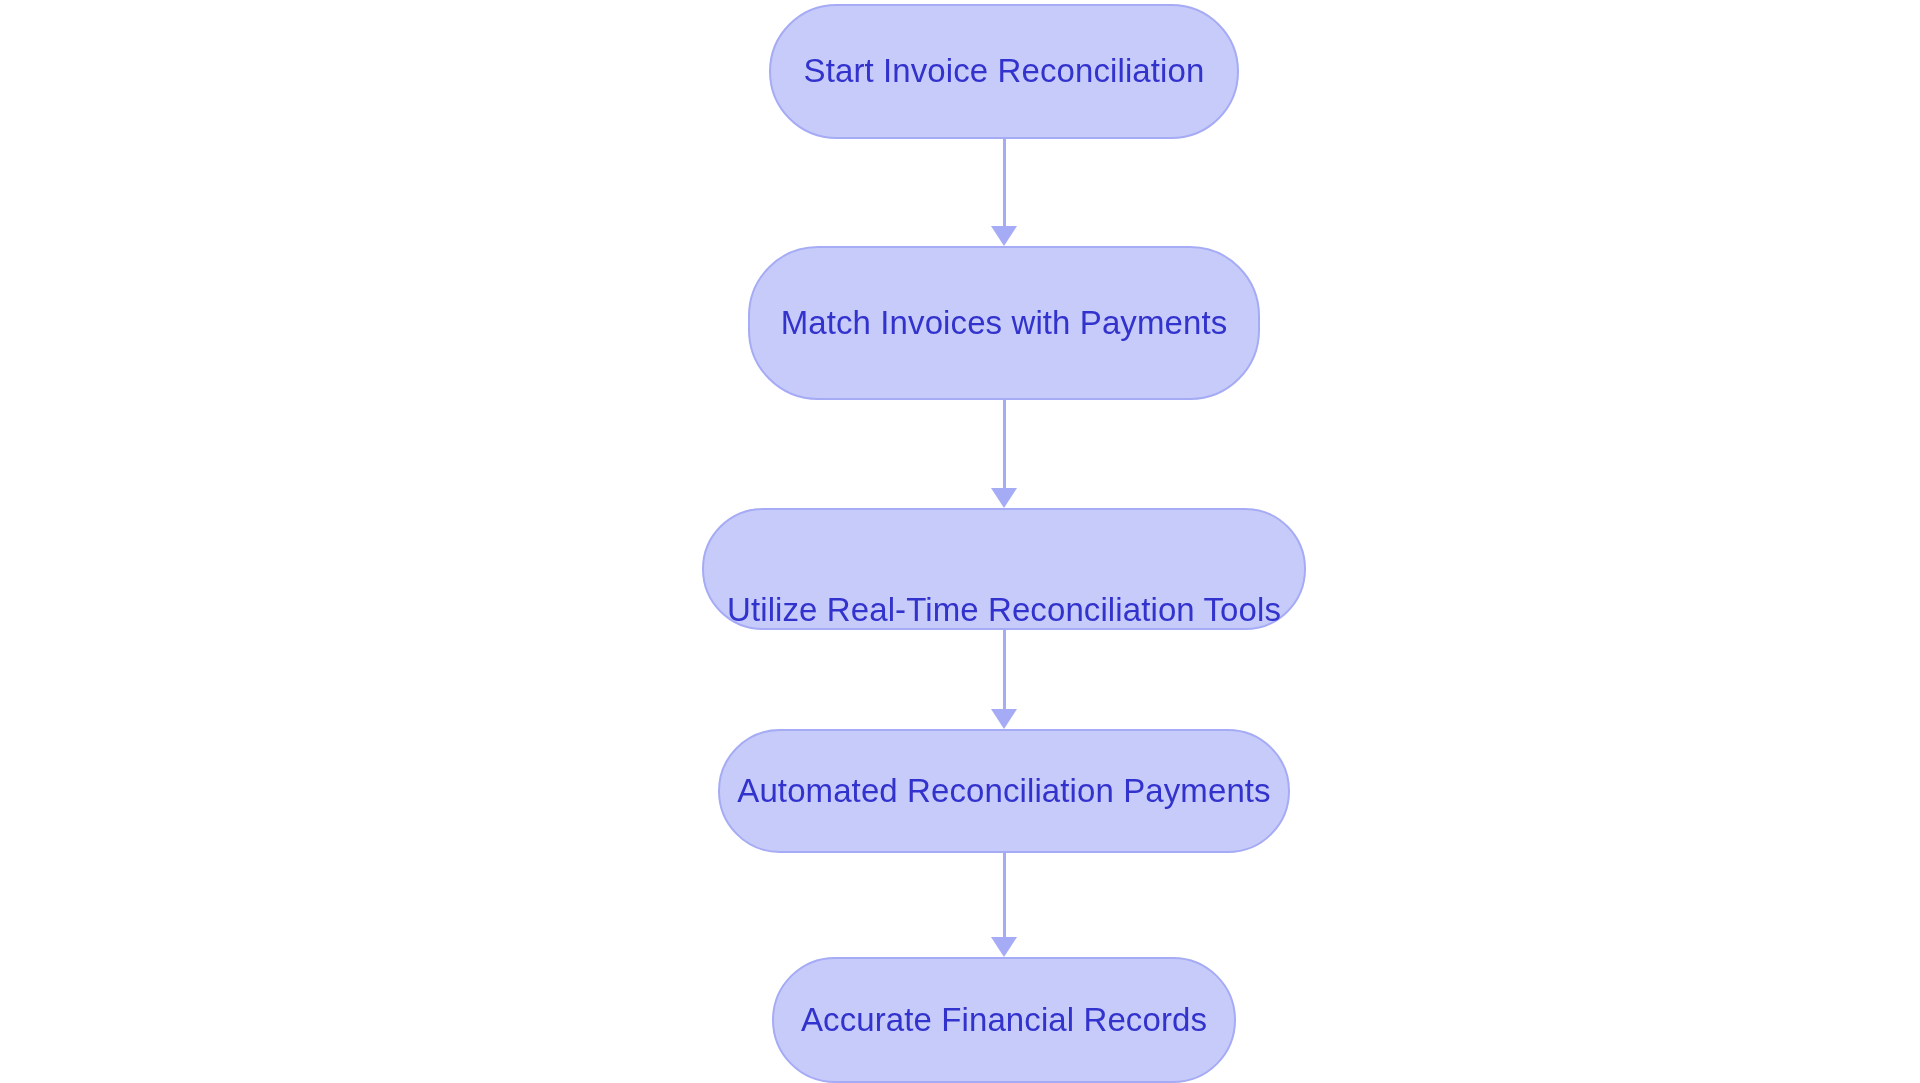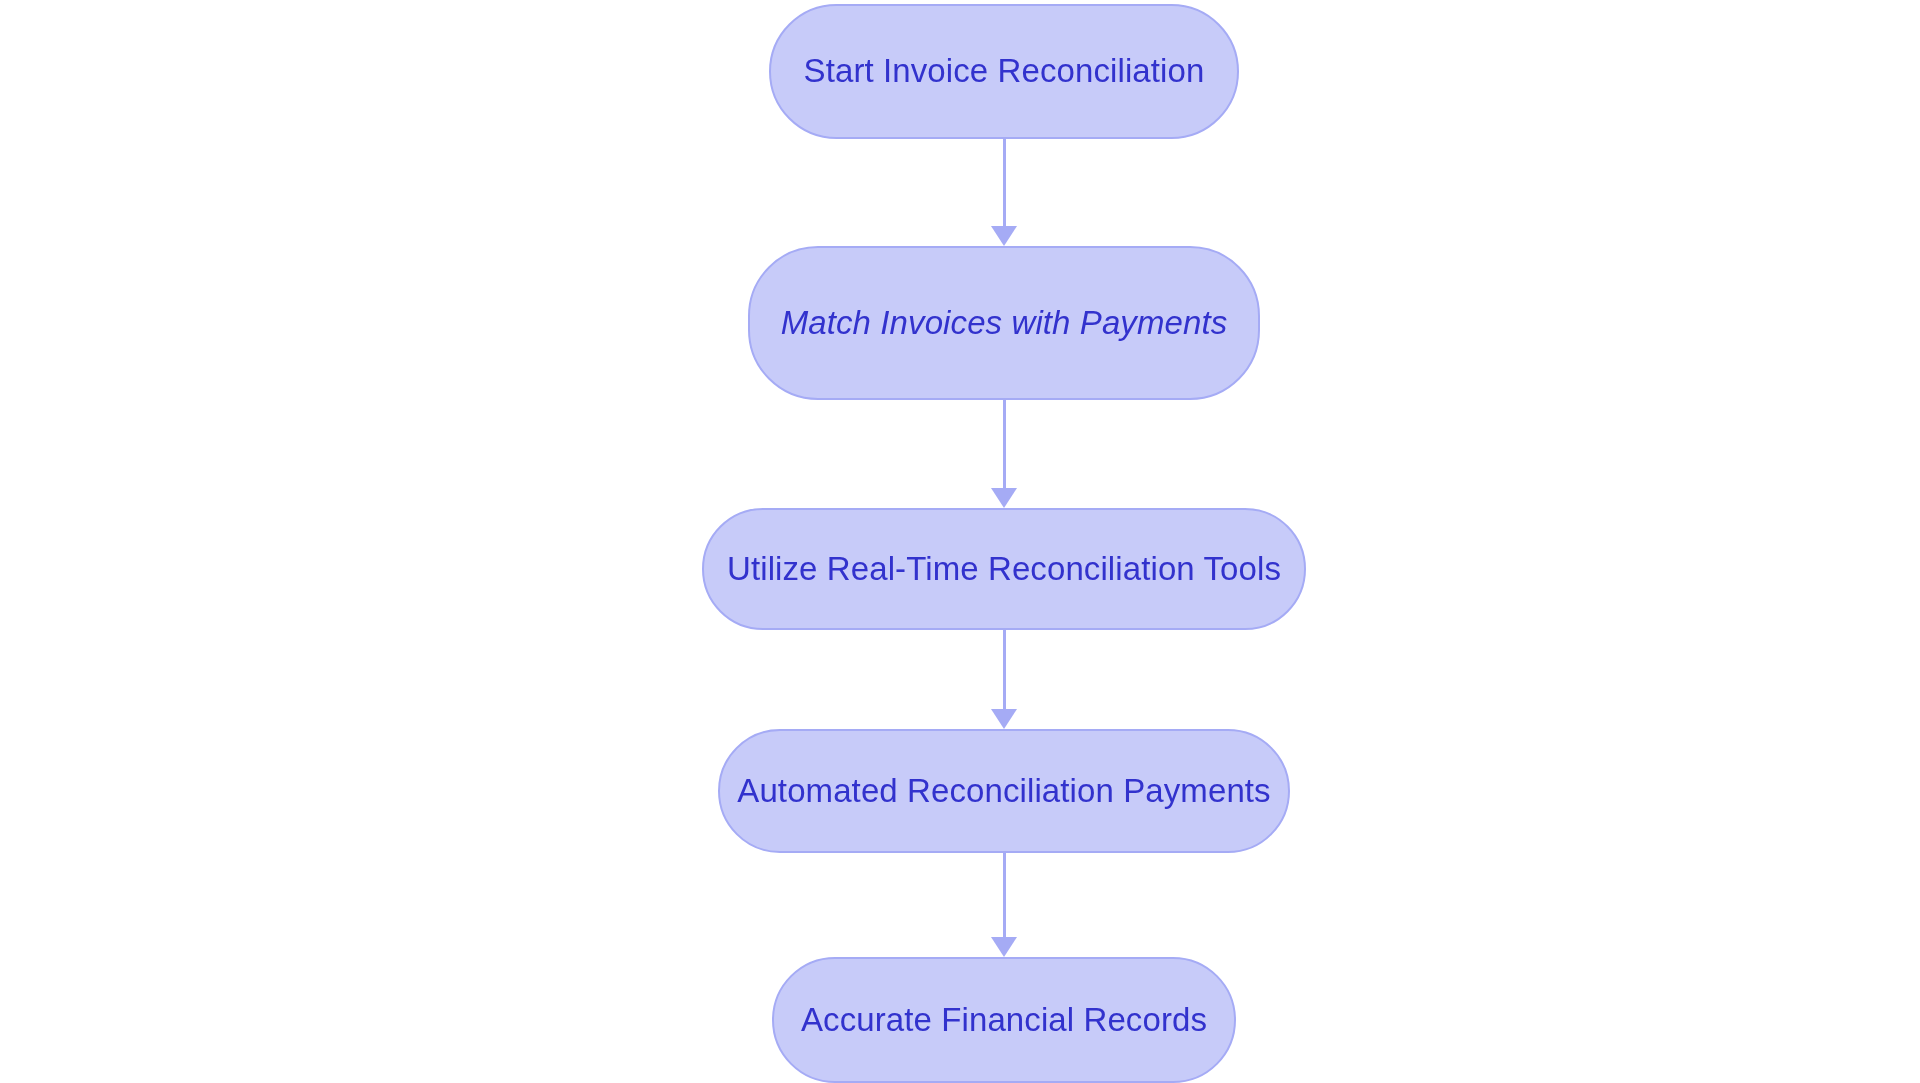--- a/index.html
+++ b/index.html
@@ -52,22 +52,22 @@
     line-height: 1.1;
   }
 
   .node-label {
     display: block;
     padding: 0 40px;
   }
 
   
   .node.n1 { width: 470px; height: 136px; margin-top: 4px; }
-  .node.n2 { width: 512px; height: 156px; font-style: italic; }
-  .node.n3 { width: 604px; height: 123px; }
+  .node.n2 { width: 512px; height: 156px; }
+  .node.n3 { width: 604px; height: 123px; align-items: flex-end; }
   .node.n4 { width: 572px; height: 125px; }
   .node.n5 { width: 464px; height: 127px; justify-content: center; }
 
   
   .connector {
     position: relative;
     width: 34px;
     display: flex;
     flex-direction: column;
     align-items: center;

